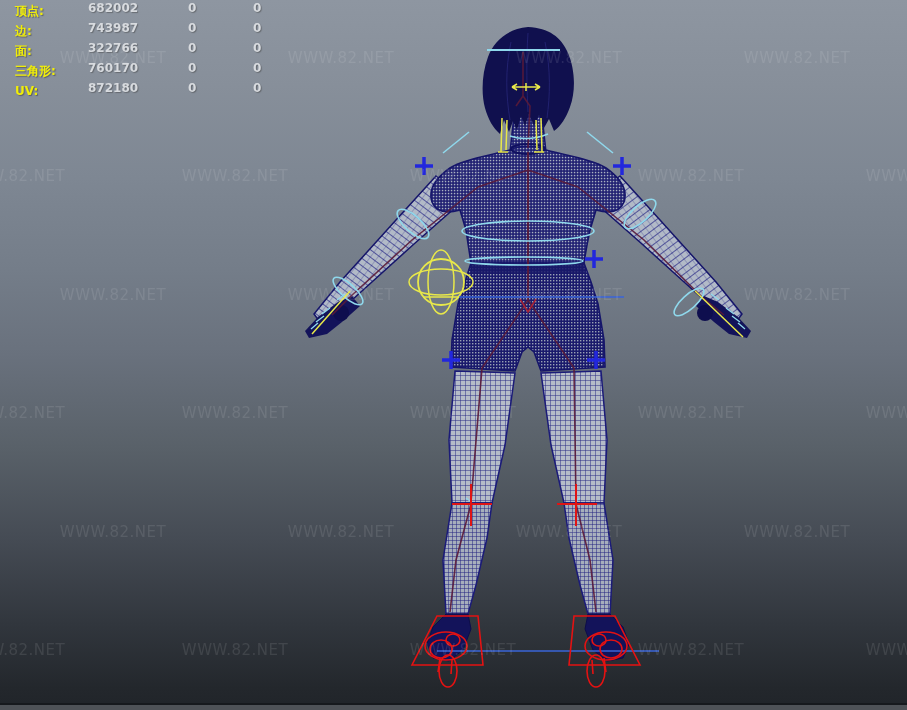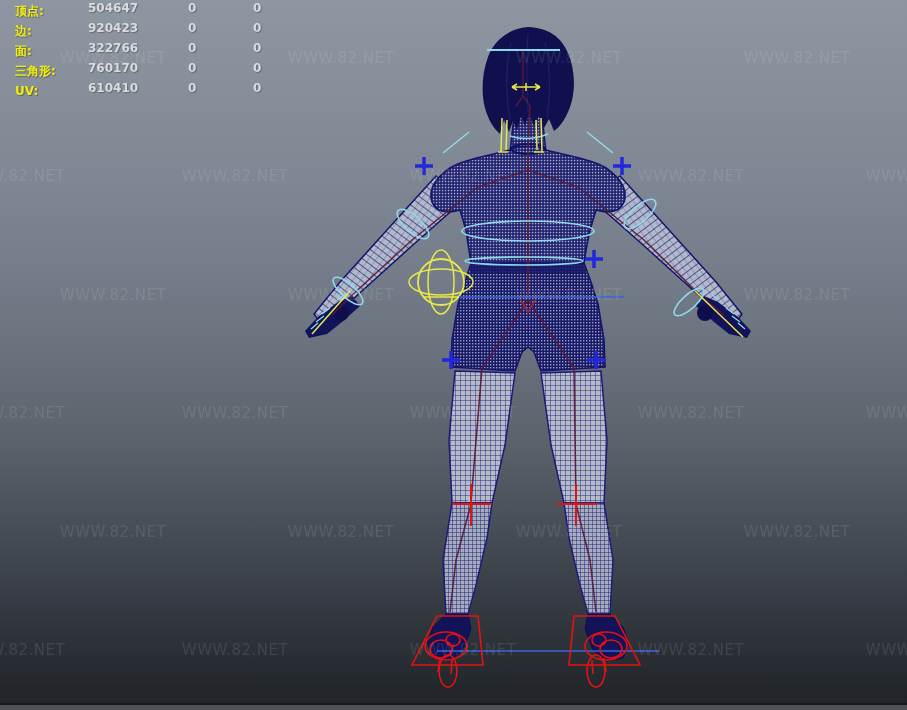--- a/index.html
+++ b/index.html
@@ -210,45 +210,45 @@
       <div class="wm" style="left: 12px; top: 650px;">WWW.82.NET</div>
       <div class="wm" style="left: 235px; top: 650px;">WWW.82.NET</div>
       <div class="wm" style="left: 463px; top: 650px;">WWW.82.NET</div>
       <div class="wm" style="left: 691px; top: 650px;">WWW.82.NET</div>
       <div class="wm" style="left: 919px; top: 650px;">WWW.82.NET</div>
     </div>
 
   <div class="hud">
     <div class="hud-row">
       <span class="hud-label">顶点:</span>
-      <span class="hud-value">504647</span>
+      <span class="hud-value">682002</span>
       <span class="hud-zero">0</span>
       <span class="hud-zero">0</span>
     </div>
     <div class="hud-row">
       <span class="hud-label">边:</span>
-      <span class="hud-value">920423</span>
+      <span class="hud-value">743987</span>
       <span class="hud-zero">0</span>
       <span class="hud-zero">0</span>
     </div>
     <div class="hud-row">
       <span class="hud-label">面:</span>
       <span class="hud-value">322766</span>
       <span class="hud-zero">0</span>
       <span class="hud-zero">0</span>
     </div>
     <div class="hud-row">
       <span class="hud-label">三角形:</span>
       <span class="hud-value">760170</span>
       <span class="hud-zero">0</span>
       <span class="hud-zero">0</span>
     </div>
     <div class="hud-row">
       <span class="hud-label">UV:</span>
-      <span class="hud-value">610410</span>
+      <span class="hud-value">872180</span>
       <span class="hud-zero">0</span>
       <span class="hud-zero">0</span>
     </div>
   </div>
 
 
   <div class="bottom-bar"></div>
 </div>
 
 </body></html>

